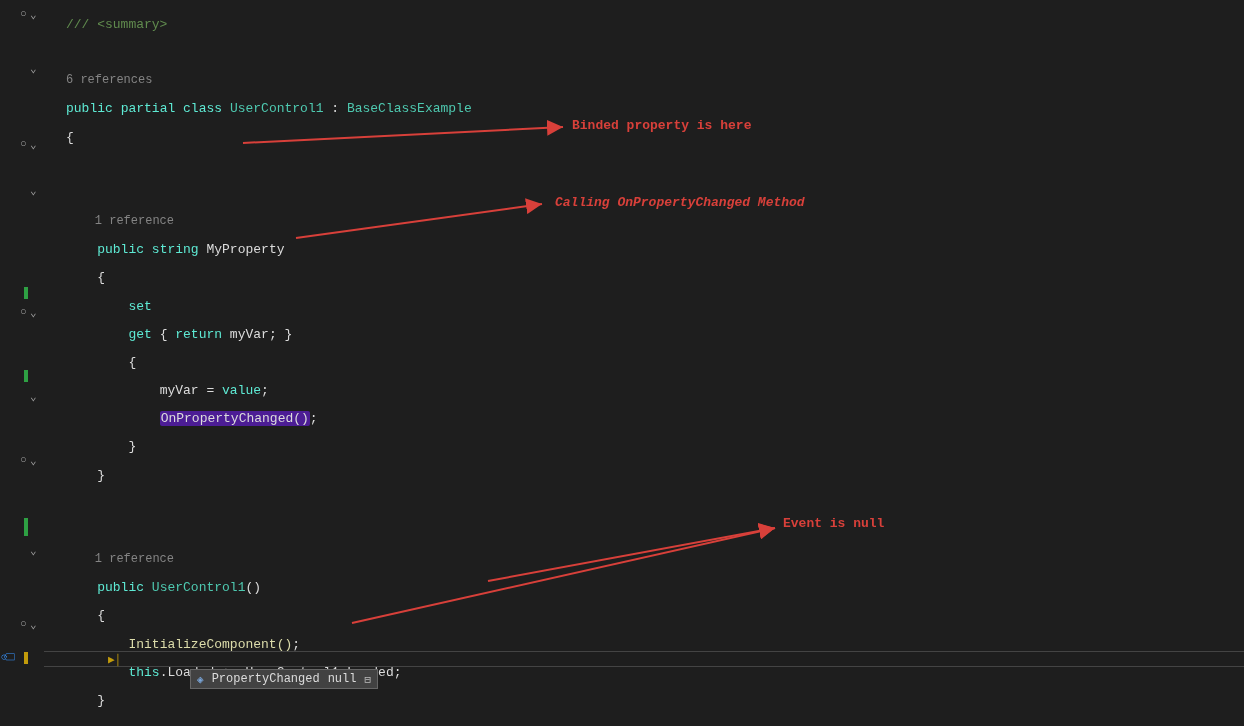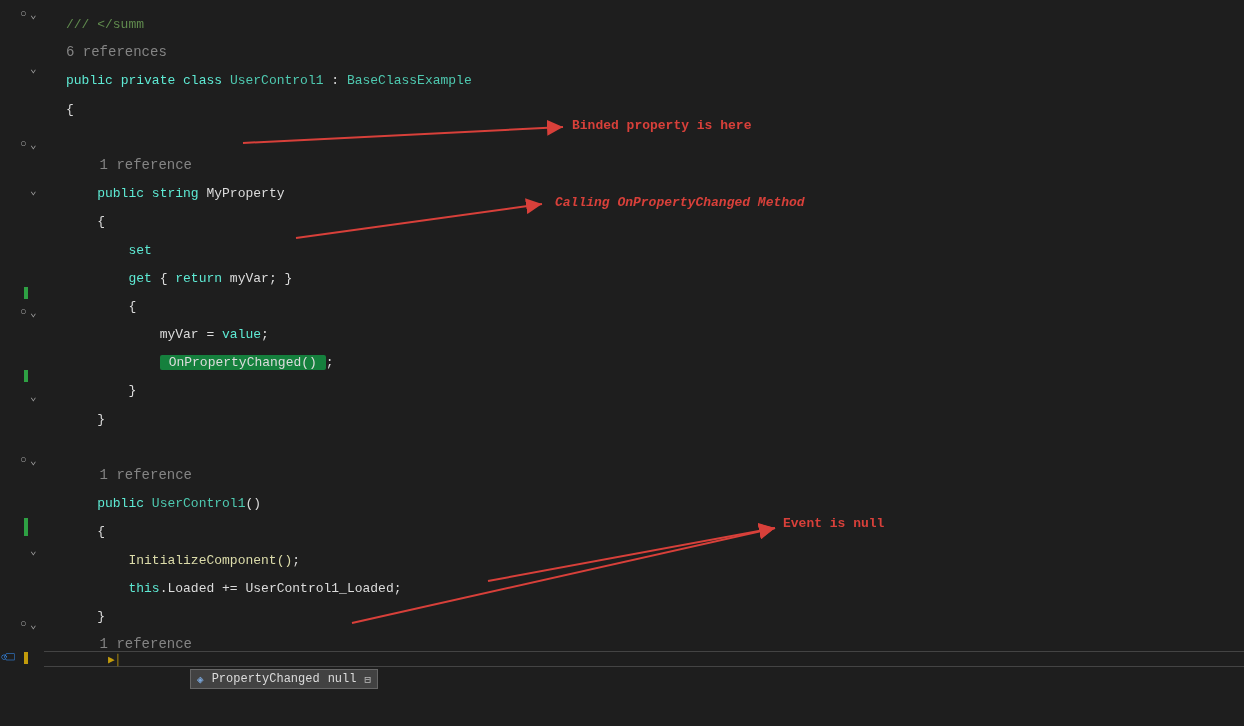--- a/index.html
+++ b/index.html
@@ -9,22 +9,22 @@
   .chg-green{position:absolute;background:#2ea043;width:4px;height:12px;}
   .chg-yellow{position:absolute;background:#c29b0b;width:4px;height:12px;}
   .code{position:absolute;left:66px;top:4px;white-space:pre;line-height:1;}
   .ln{height:15.2px;line-height:15.2px;}
   .c-doc{color:#608b4e;}
   .c-key{color:#5eead4;}
   .c-type{color:#4ec9b0;}
   .c-ident{color:#dcdcdc;}
   .c-method{color:#dcdcaa;}
   .c-brace{color:#dcdcdc;}
-  .codelens{color:#848484;font-size:14px;}
-  .hl-box{background:#15803d;padding:0 9px;border-radius:2px;}
+  .codelens{color:#848484;font-size:12px;margin-top:28px;}
+  .hl-box{background:#4c1d95;padding:0 1px;border-radius:2px;}
   .curline{position:absolute;left:44px;right:0;height:16px;top:651px;border-top:1px solid #444;border-bottom:1px solid #444;box-sizing:border-box;}
   .cur-arrow{position:absolute;left:108px;top:653px;color:#c29b0b;font-size:11px;}
   .annot{position:absolute;color:#d8403a;font-weight:bold;font-size:13px;}
   svg.arrows{position:absolute;left:0;top:0;pointer-events:none;}
   .arrow{stroke:#d8403a;stroke-width:2;fill:none;}
   .arrowhead{fill:#d8403a;}
   .tooltip{position:absolute;left:190px;top:669px;background:#424242;border:1px solid #666;color:#dcdcdc;font-size:12px;padding:2px 6px;display:flex;align-items:center;gap:8px;}
   .tooltip .ficon{color:#7aa6da;font-size:11px;}
   .tooltip .pin{color:#bbb;font-size:11px;}
   .tag-icon{position:absolute;left:2px;top:650px;color:#3794ff;font-size:12px;transform:rotate(-45deg);}
@@ -52,23 +52,23 @@
   <span class="fold" style="left:30px;top:618px;">⌄</span>
   <span class="chg-yellow" style="left:24px;top:652px;"></span>
 </div>
 
 <span class="tag-icon">🏷</span>
 
 <div class="curline"></div>
 <span class="cur-arrow">▶│</span>
 
 <div class="code">
-<div class="ln"><span class="c-doc">/// &lt;/summ</span></div>
+<div class="ln"><span class="c-doc">/// &lt;summary&gt;</span></div>
 <div class="ln codelens">6 references</div>
-<div class="ln"><span class="c-key">public</span> <span class="c-key">private</span> <span class="c-key">class</span> <span class="c-type">UserControl1</span> : <span class="c-type">BaseClassExample</span></div>
+<div class="ln"><span class="c-key">public</span> <span class="c-key">partial</span> <span class="c-key">class</span> <span class="c-type">UserControl1</span> : <span class="c-type">BaseClassExample</span></div>
 <div class="ln"><span class="c-brace">{</span></div>
 <div class="ln">&nbsp;</div>
 <div class="ln codelens">    <span>1 reference</span></div>
 <div class="ln">    <span class="c-key">public</span> <span class="c-key">string</span> <span class="c-ident">MyProperty</span></div>
 <div class="ln">    <span class="c-brace">{</span></div>
 <div class="ln">        <span class="c-key">set</span></div>
 <div class="ln">        <span class="c-key">get</span> { <span class="c-key">return</span> <span>myVar</span>; }</div>
 <div class="ln">        <span class="c-brace">{</span></div>
 <div class="ln">            <span>myVar</span> = <span class="c-key">value</span>;</div>
 <div class="ln">            <span class="hl-box">OnPropertyChanged()</span>;</div>

